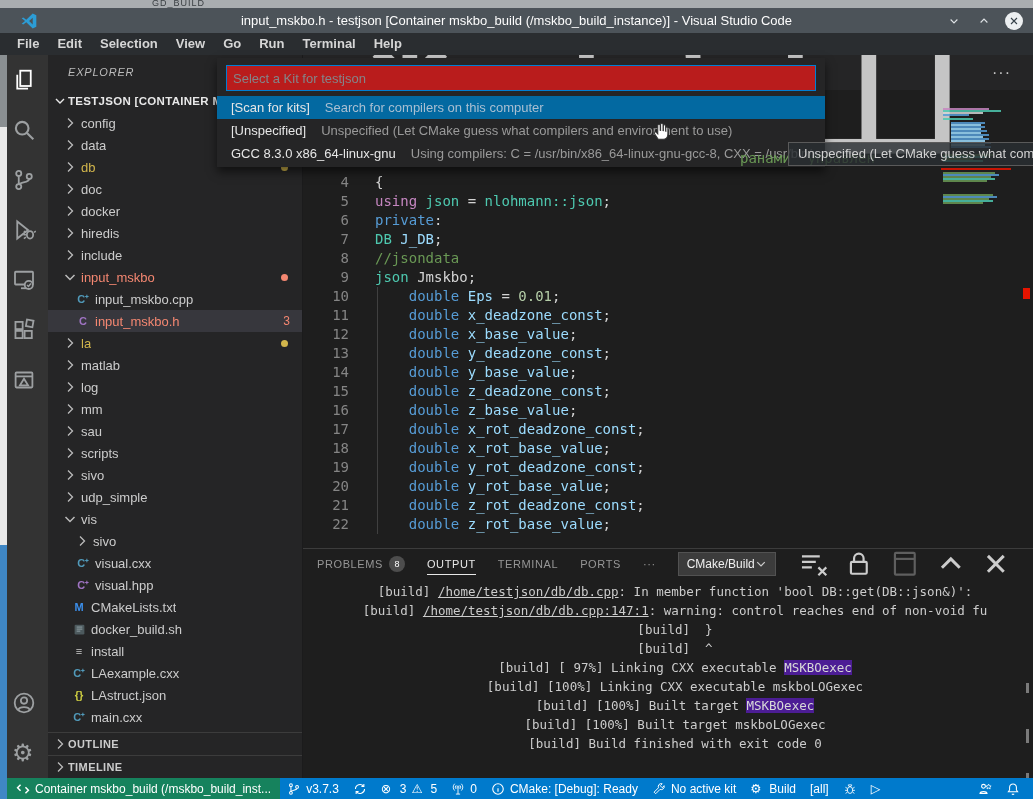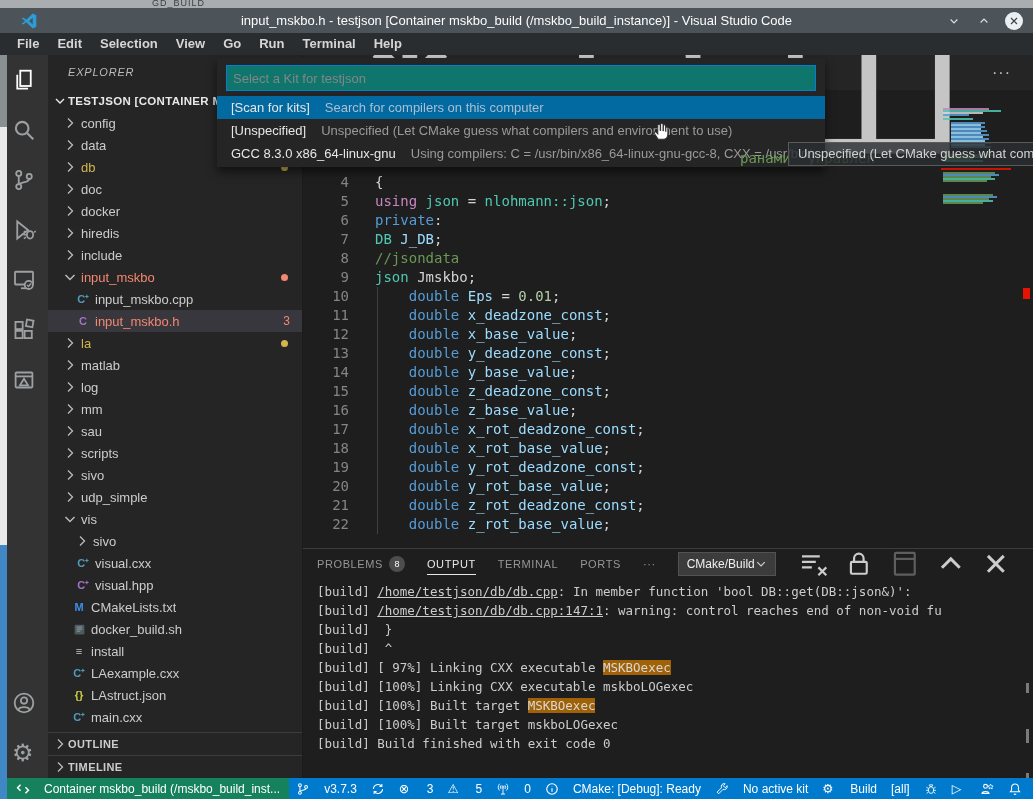--- a/index.html
+++ b/index.html
@@ -86,36 +86,36 @@
   .ptab.active { color:#e7e7e7; }
   .ptab.active::after { content:""; position:absolute; left:0; right:0; bottom:4px; height:1px; background:#e7e7e7; }
   .pbadge { background:#4d4d4d; color:#fff; border-radius:50%; width:16px; height:16px; font-size:9px; display:flex; align-items:center; justify-content:center; letter-spacing:0;}
   #channel-select { margin-left:auto; width:152px; height:24px; background:#3c3c3c; border:1px solid #525252; color:#f0f0f0;
      font-size:12px; display:flex; align-items:center; padding:0 8px; }
   #channel-select .chev { margin-left:auto; width:12px; height:12px; color:#cccccc;}
   #panel-actions { display:flex; align-items:center; gap:14px; margin-left:22px; }
   #panel-actions .icon { width:16px; height:16px; color:#cccccc; }
   #panel-actions .dim { color:#5f5f5f; }
   #output { position:relative; flex:1; padding-top:3px; font-family:"DejaVu Sans Mono", monospace; font-size:12.5px; overflow:hidden;}
-  .out-line { height:19px; line-height:19px; padding-left:14px; white-space:pre; }
-  .t{color:#cccccc}.link{color:#cccccc;text-decoration:underline}.hl{background:#a16207;color:#d8d8d8}
+  .out-line { height:19px; line-height:19px; padding-left:14px; white-space:pre;text-align:center; }
+  .t{color:#cccccc}.link{color:#cccccc;text-decoration:underline}.hl{background:#4c1d95;color:#d8d8d8}
   .ovmark { position:absolute; right:4px; width:3px; background:#7a7a7a; }
 
   
   #statusbar { position:absolute; left:0; top:778px; width:1033px; height:21px; background:#007acc; display:flex; align-items:center; color:#fff; z-index:6;}
-  .sb-item { display:flex; align-items:center; gap:14px; padding:0 7px; height:21px; font-size:12px; white-space:nowrap;}
+  .sb-item { display:flex; align-items:center; gap:5px; padding:0 7px; height:21px; font-size:12px; white-space:nowrap;}
   .sb-item .icon { width:14px; height:14px; }
   .sb-item .txt-icon { font-size:12.5px; line-height:14px; }
   .sb-item.remote { background:#16825d; margin-left:7px; padding:0 9px; }
   #status-right { margin-left:auto; display:flex; padding-right:6px;}
 
   
   #quickpick { position:absolute; left:217px; top:58px; width:608px; background:#252526; z-index:200;
      box-shadow:0 5px 9px rgba(0,0,0,.55); padding-bottom:2px;}
-  #qp-input { margin:7px 9px 5px 9px; height:26px; background:#0f766e; border:1px solid #007fd4; display:flex; align-items:center;}
+  #qp-input { margin:7px 9px 5px 9px; height:26px; background:#b91c1c; border:1px solid #007fd4; display:flex; align-items:center;}
   #qp-input input { width:100%; background:transparent; border:none; outline:none; color:#cccccc; font-size:13px;
      font-family:"Liberation Sans", sans-serif; padding:0 6px;}
   #qp-input input::placeholder { color:#848589; }
   .qp-row { height:23px; display:flex; align-items:center; padding:0 14px; font-size:13px; white-space:nowrap; overflow:hidden; cursor:pointer;}
   .qp-row .lbl { color:#e6e6e6; }
   .qp-row .dsc { color:#9a9a9a; margin-left:15px; }
   .qp-row.focused { background:#0369a1; }
   .qp-row.focused .dsc { color:#a9bfd2; }
 
   #qp-tooltip { position:absolute; left:788px; top:142px; height:24px; width:300px; z-index:220;

